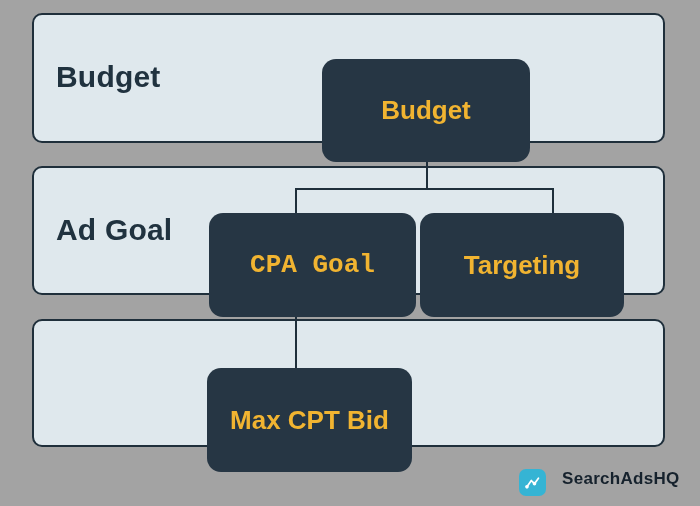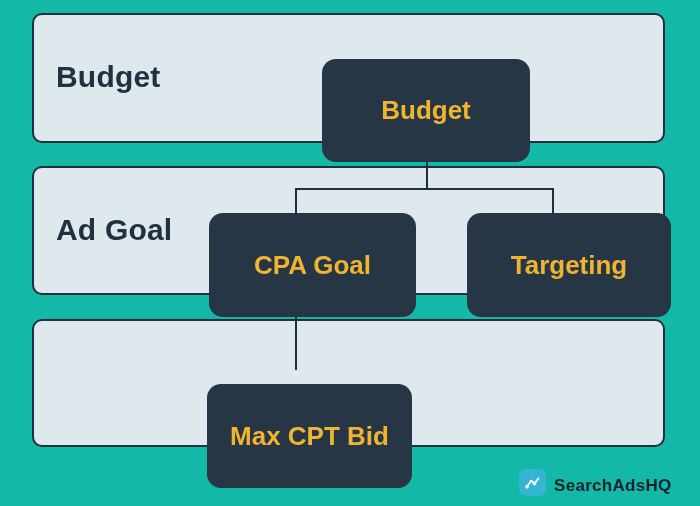--- a/index.html
+++ b/index.html
@@ -5,21 +5,21 @@
   html, body {
     margin: 0;
     padding: 0;
     background: #000000;
     font-family: "Liberation Sans", sans-serif;
   }
   .canvas {
     position: relative;
     width: 700px;
     height: 506px;
-    background: #14b8a6;
+    background: #a3a3a3;
     overflow: hidden;
   }
   .band {
     position: absolute;
     left: 32px;
     width: 633px;
     box-sizing: border-box;
     background: #dfe8ed;
     border: 2px solid #1f2f3b;
     border-radius: 10px;
@@ -58,31 +58,31 @@
     border-radius: 14px;
     display: flex;
     align-items: center;
     justify-content: center;
     color: #f1b431;
     font-size: 26px;
     font-weight: bold;
     white-space: nowrap;
   }
   .node-budget    { left: 322px; top: 59px;  width: 208px; height: 103px; }
-  .node-cpa       { left: 209px; top: 213px; width: 207px; height: 104px; }
-  .node-targeting { left: 467px; top: 213px; width: 204px; height: 104px; }
-  .node-maxcpt    { left: 207px; top: 368px; width: 205px; height: 104px; margin-top: 16px; }
+  .node-cpa       { left: 209px; top: 213px; width: 207px; height: 104px; font-family: Liberation Mono, monospace; }
+  .node-targeting { left: 420px; top: 213px; width: 204px; height: 104px; }
+  .node-maxcpt    { left: 207px; top: 368px; width: 205px; height: 104px; }
 
   .logo {
     position: absolute;
     left: 519px;
     top: 469px;
     display: flex;
-    align-items: flex-end;
-    gap: 8px;
+    align-items: flex-start;
+    gap: 16px;
   }
   .logo-icon {
     width: 27px;
     height: 27px;
     background: #35b4d4;
     border-radius: 7px;
     display: flex;
     align-items: center;
     justify-content: center;
   }

